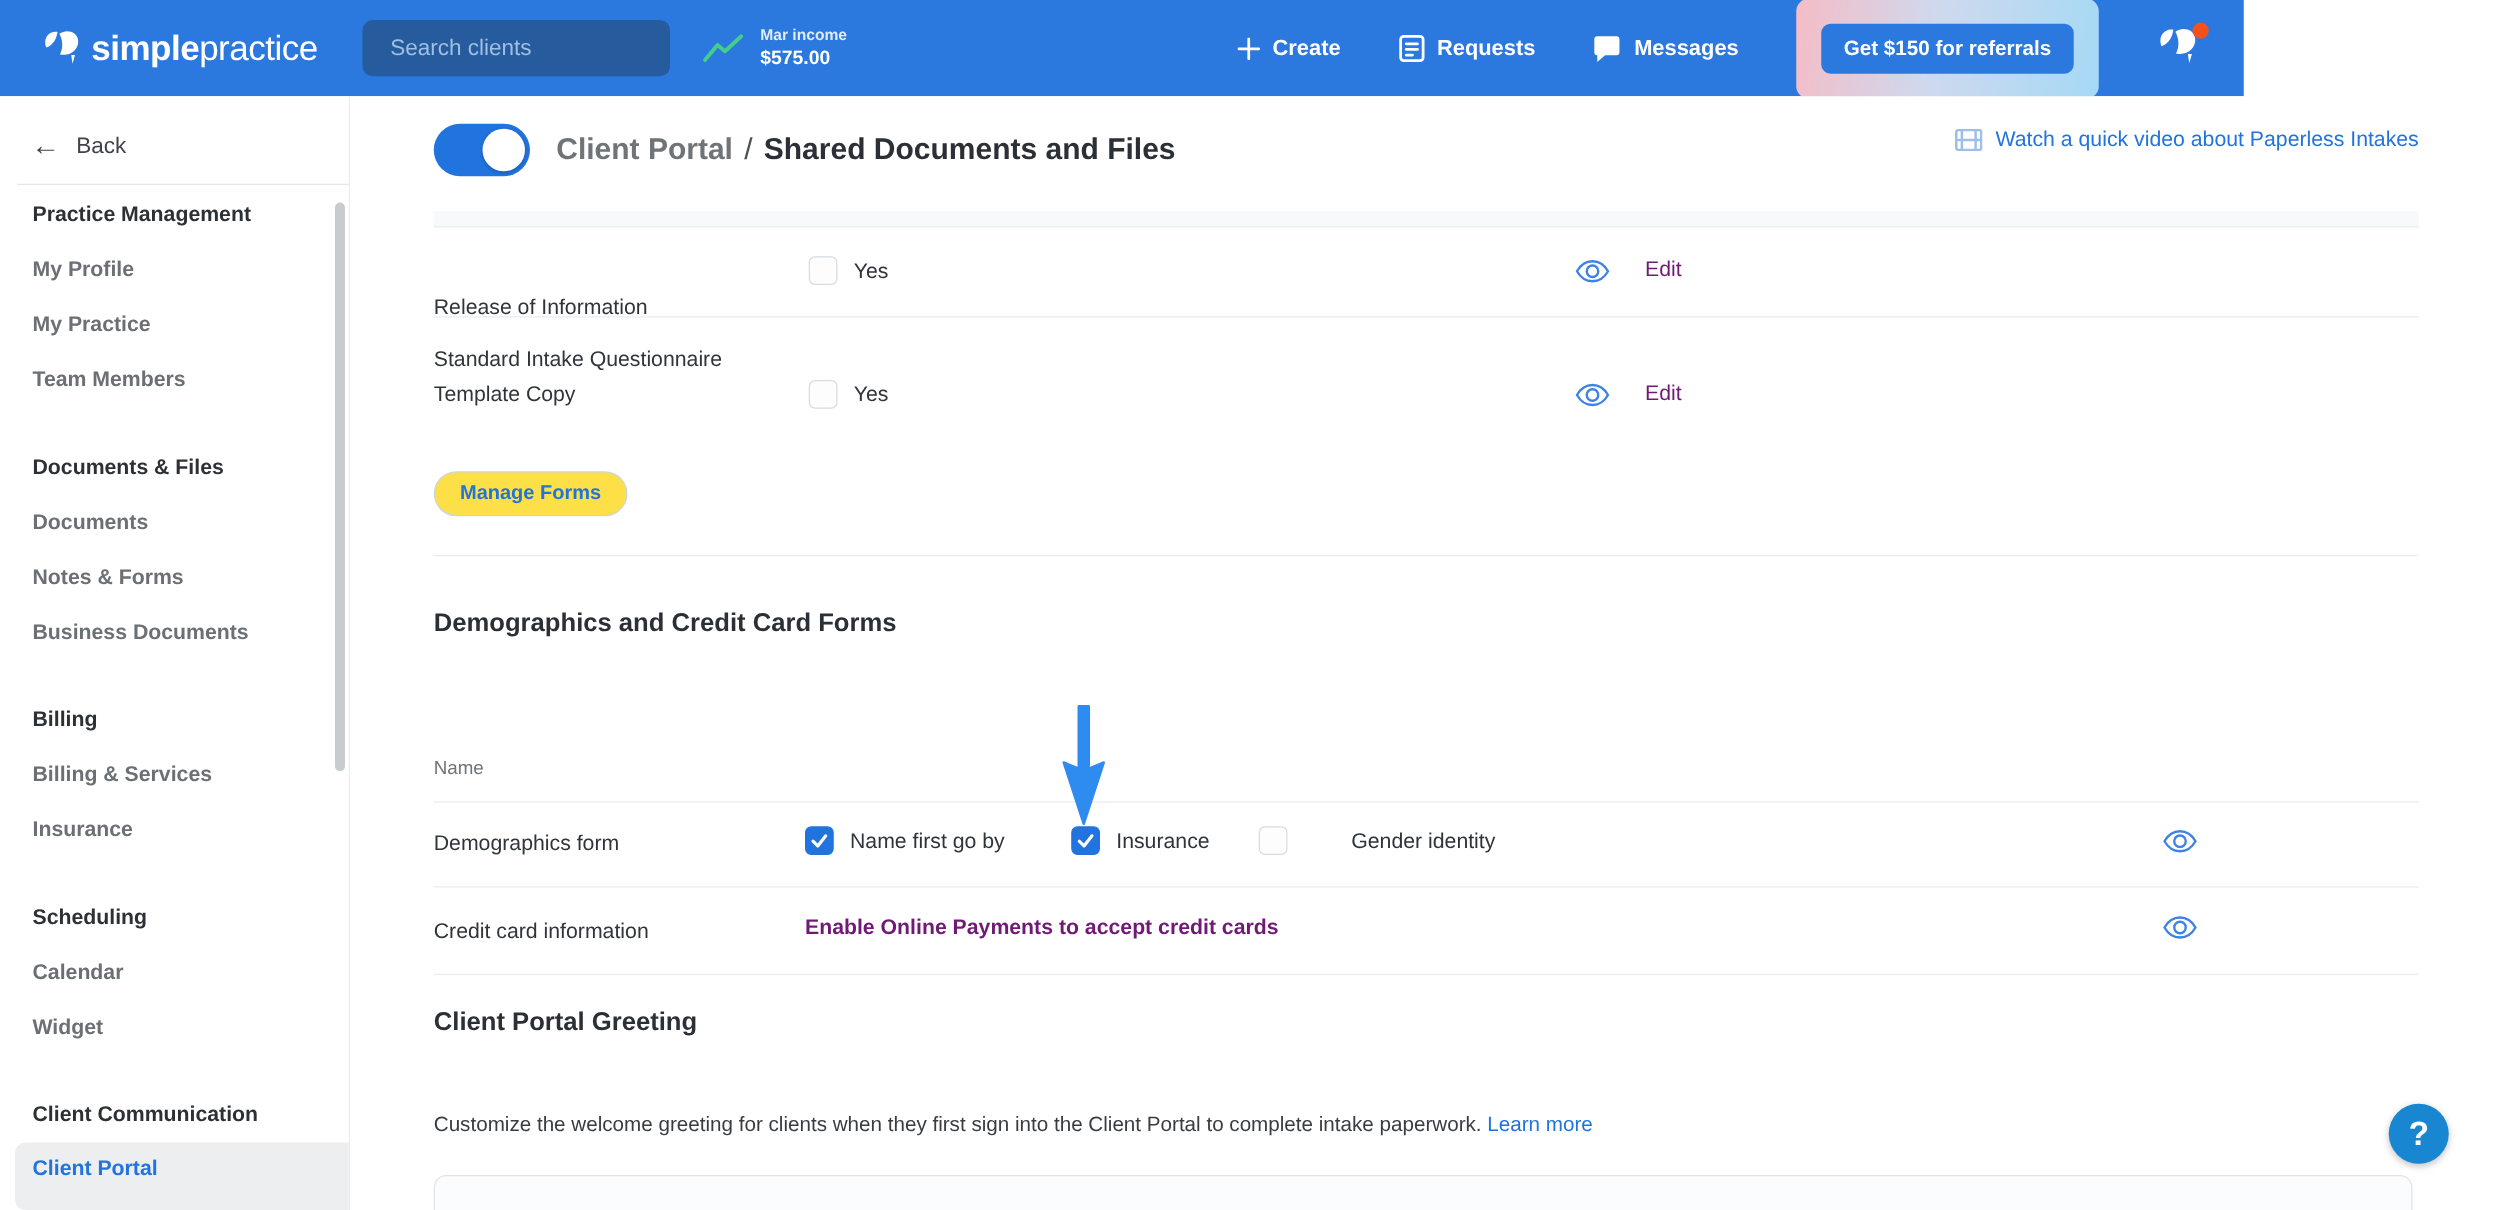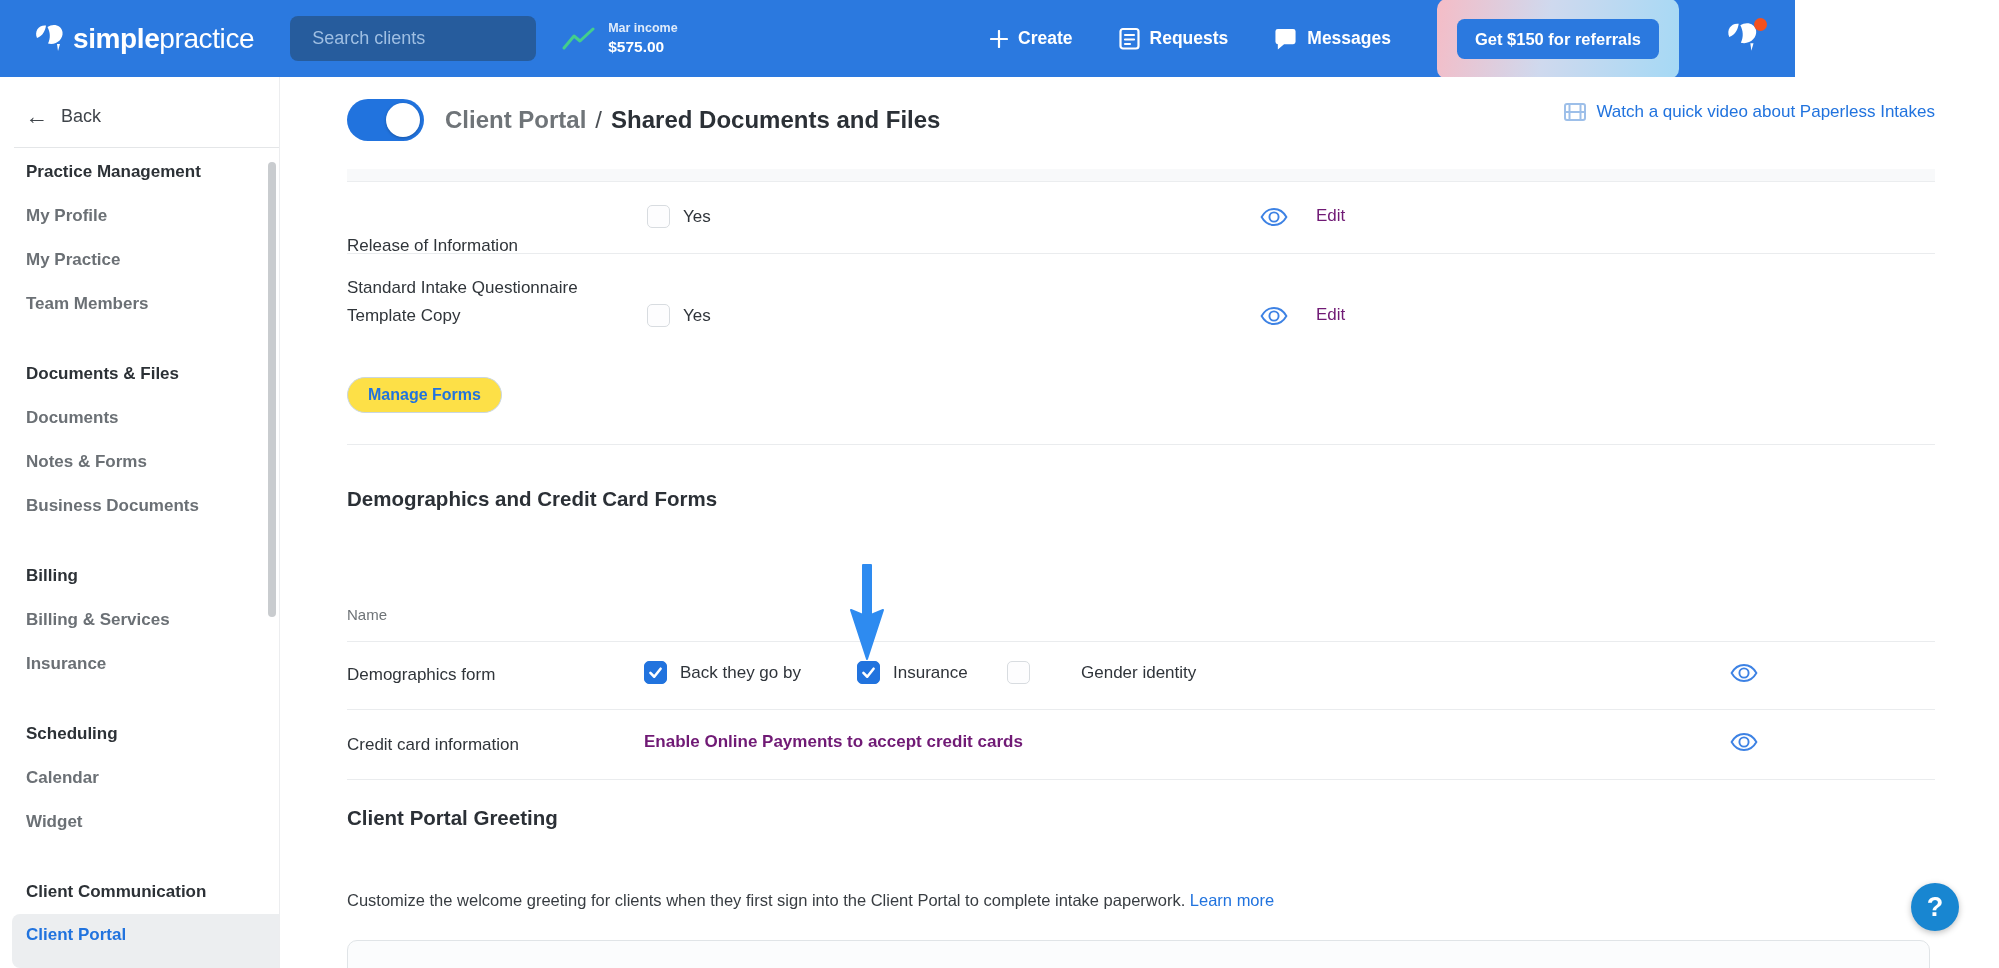--- a/index.html
+++ b/index.html
@@ -271,21 +271,21 @@
 
   <div class="abs col-header" style="left:67px; top:529px;">Name</div>
   <div class="abs divider" style="top:564px;"></div>
 
   <div class="abs row-label" style="left:67px; top:584px;">Demographics form</div>
   <span class="abs cb checked" style="left:364px; top:584px;">
     <svg width="17" height="17" viewBox="0 0 20 20">
         <polyline points="4,10.5 8.5,15 16,5.5" fill="none" stroke="#fff" stroke-width="3" stroke-linecap="round" stroke-linejoin="round"></polyline>
       </svg>
   </span>
-  <span class="abs cb-label" style="left:400px; top:586px;">Back they go by</span>
+  <span class="abs cb-label" style="left:400px; top:586px;">Name first go by</span>
   <span class="abs cb checked" style="left:577px; top:584px;">
     <svg width="17" height="17" viewBox="0 0 20 20">
         <polyline points="4,10.5 8.5,15 16,5.5" fill="none" stroke="#fff" stroke-width="3" stroke-linecap="round" stroke-linejoin="round"></polyline>
       </svg>
   </span>
   <span class="abs cb-label" style="left:613px; top:586px;">Insurance</span>
   <span class="abs cb" style="left:727px; top:584px;">
     <svg width="17" height="17" viewBox="0 0 20 20">
         <polyline points="4,10.5 8.5,15 16,5.5" fill="none" stroke="#fff" stroke-width="3" stroke-linecap="round" stroke-linejoin="round"></polyline>
       </svg>

